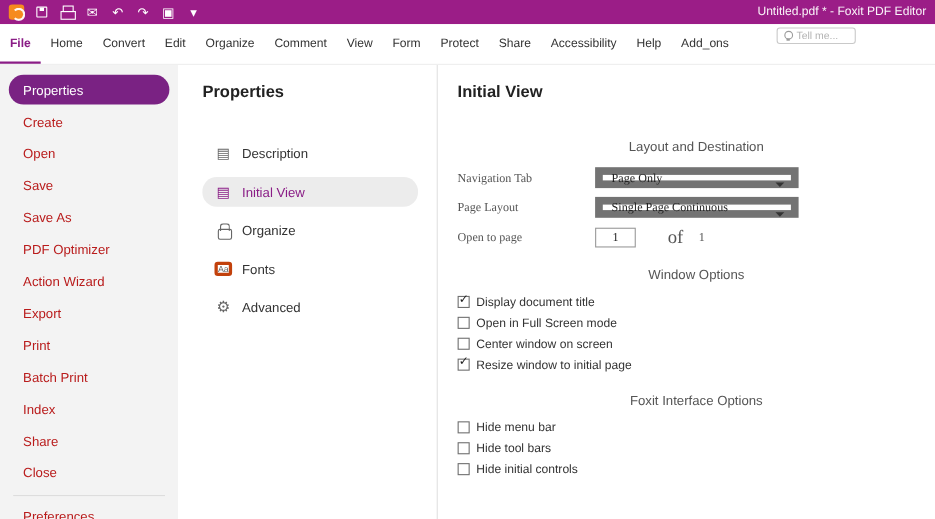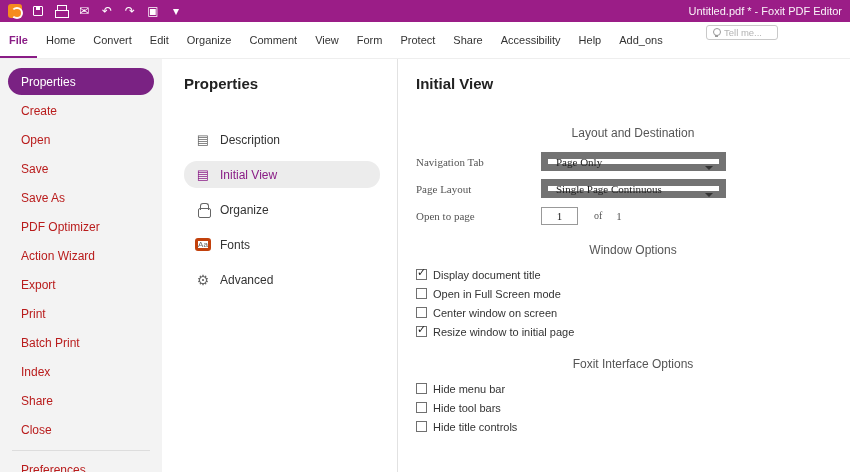--- a/index.html
+++ b/index.html
@@ -109,21 +109,21 @@
   }
   .combo-value { white-space:nowrap; }
   .combo-caret {
     position:absolute; right:6px; top:7px; width:0; height:0;
     border:4px solid transparent; border-top-color:#333;
   }
   .page-input {
     width:37px; height:18px; border:1px solid #999; text-align:center;
     font-size:11px; font-family:inherit; color:#222; background:#fff;
   }
-  .of-label { font-size:10px; color:#555; margin-left:16px; }
+  .of-label { font-size:17px; color:#555; margin-left:29px; }
   .of-total { font-size:11px; color:#555; margin-left:14px; }
 
   .cb-row { display:flex; align-items:center; gap:6px; height:19px; cursor:pointer; }
   .cb {
     width:11px; height:11px; border:1px solid #707070; background:#fff; position:relative; flex:none;
   }
   .cb.checked::after {
     content:"✓"; position:absolute; top:-3px; left:0; font-size:11px; color:#222; line-height:1;
   }
   .cb-label { font-size:11px; color:#333; white-space:nowrap; }
@@ -320,19 +320,19 @@
             <span class="cb-label" data-name="checkbox-label">Hide menu bar</span>
           </div>
 
           <div class="cb-row" data-name="checkbox-row">
             <span class="cb" data-name="checkbox"></span>
             <span class="cb-label" data-name="checkbox-label">Hide tool bars</span>
           </div>
 
           <div class="cb-row" data-name="checkbox-row">
             <span class="cb" data-name="checkbox"></span>
-            <span class="cb-label" data-name="checkbox-label">Hide title controls</span>
+            <span class="cb-label" data-name="checkbox-label">Hide initial controls</span>
           </div>
         </div>
     </div>
 
   </div>
 </div>
 
 </body></html>

